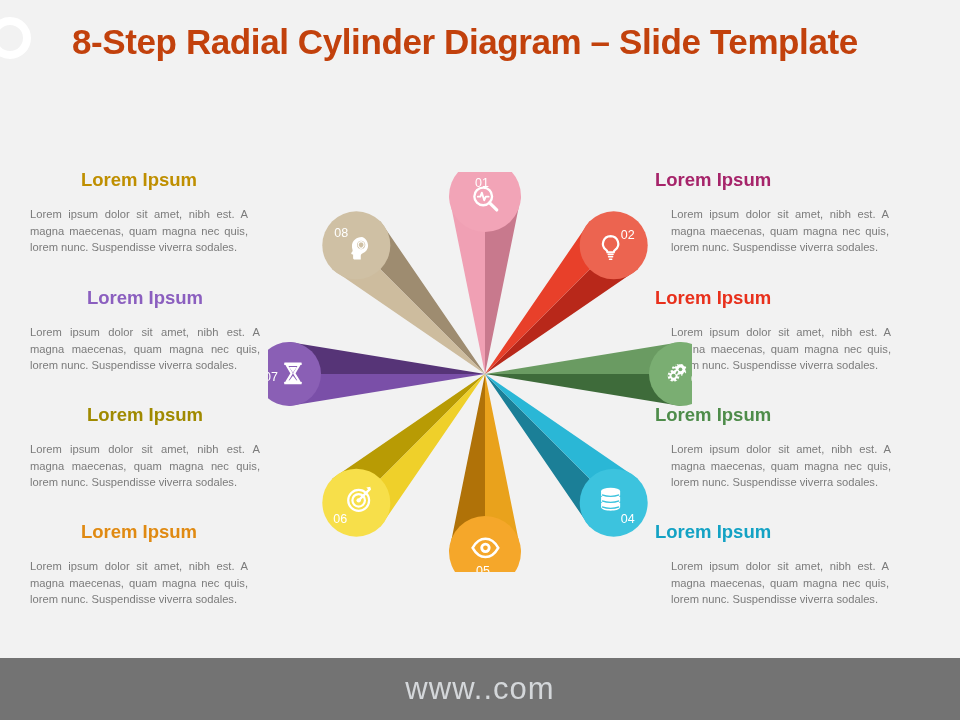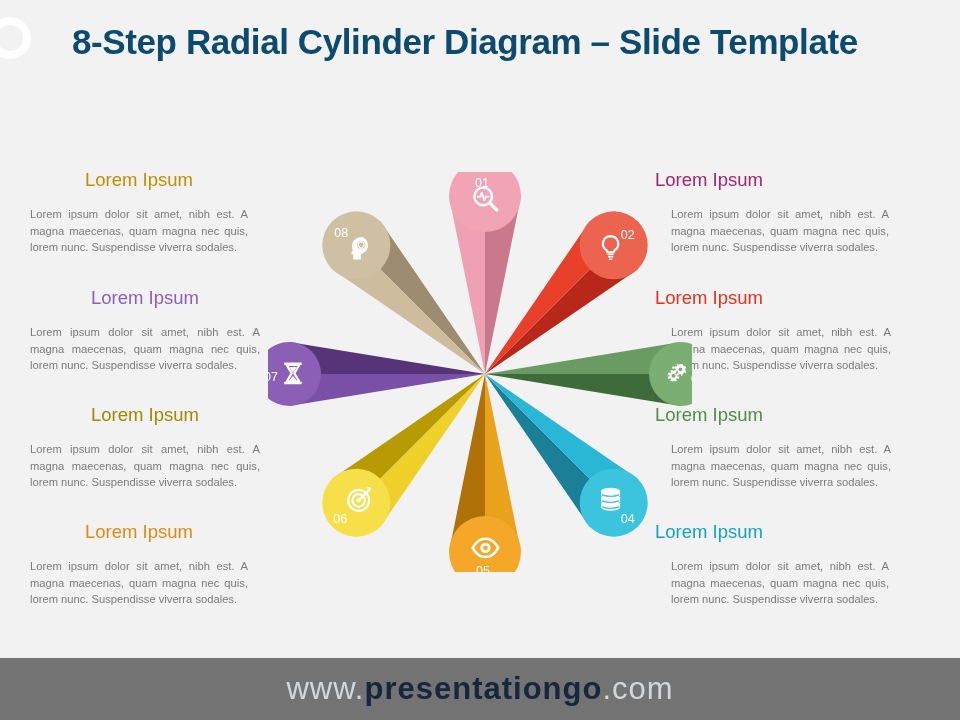--- a/index.html
+++ b/index.html
@@ -14,28 +14,28 @@
 
   
   .logo-mark{
     position:absolute;left:-34px;top:14px;width:72px;height:48px;
     pointer-events:none;
   }
 
   
   .title{
     position:absolute;left:72px;top:20px;width:820px;
-    font-size:35px;font-weight:bold;color:#0c4a6e;
+    font-size:35px;font-weight:bold;color:#c2410c;
     line-height:1.28;letter-spacing:-0.4px;
   }
 
   
   .tblock{position:absolute;width:272px;}
   .tblock .head{
-    font-size:18.5px;font-weight:normal;line-height:1.1;margin:0 0 7px 0;
+    font-size:18.5px;font-weight:bold;line-height:1.1;margin:0 0 7px 0;
   }
   .tblock .body{
     font-size:11.2px;color:#7b7b7b;line-height:1.45;
     text-align:justify;margin:16px;
   }
   .tblock.left{left:14px;text-align:right;}
   .tblock.left .body{text-align:justify;}
   .tblock.right{left:655px;text-align:left;}
 
   .l1{top:170px;}
@@ -255,18 +255,17 @@
           <circle cx="88.30656582404836" cy="73.30656582404833" r="34" fill="#cfc0a4"></circle>
           <use href="#ic-head-idea" x="77.66656582404836" y="62.00656582404834" width="27.88" height="27.88"></use>
           <text x="73.30656582404836" y="65.30656582404833" text-anchor="middle" class="num">08</text>
         </g>
     </svg>
   </div>
 
   <div class="footer">
     <div class="footer-text">
       <span class="fw">www.</span>
-        <span class="fb">presentationgo</span>
         <span class="fw">.com</span>
     </div>
   </div>
 
 </div>
 
 </body></html>

